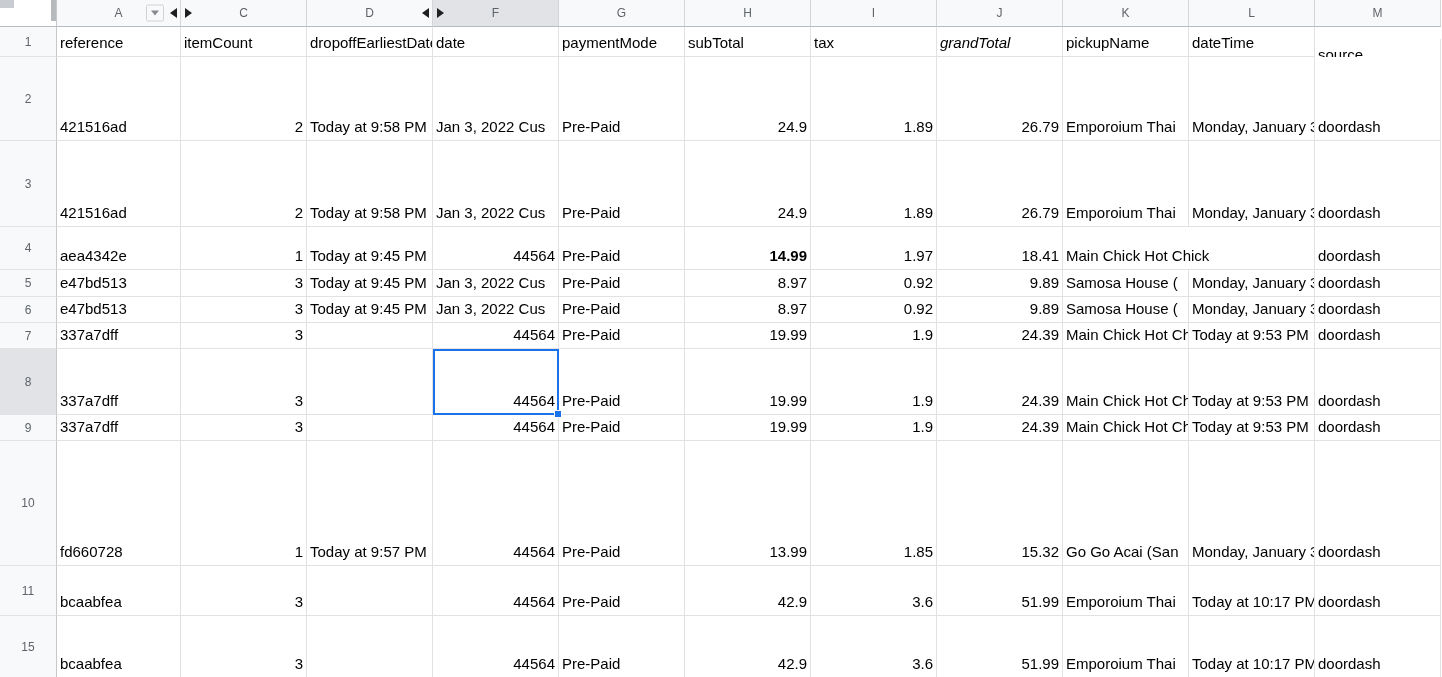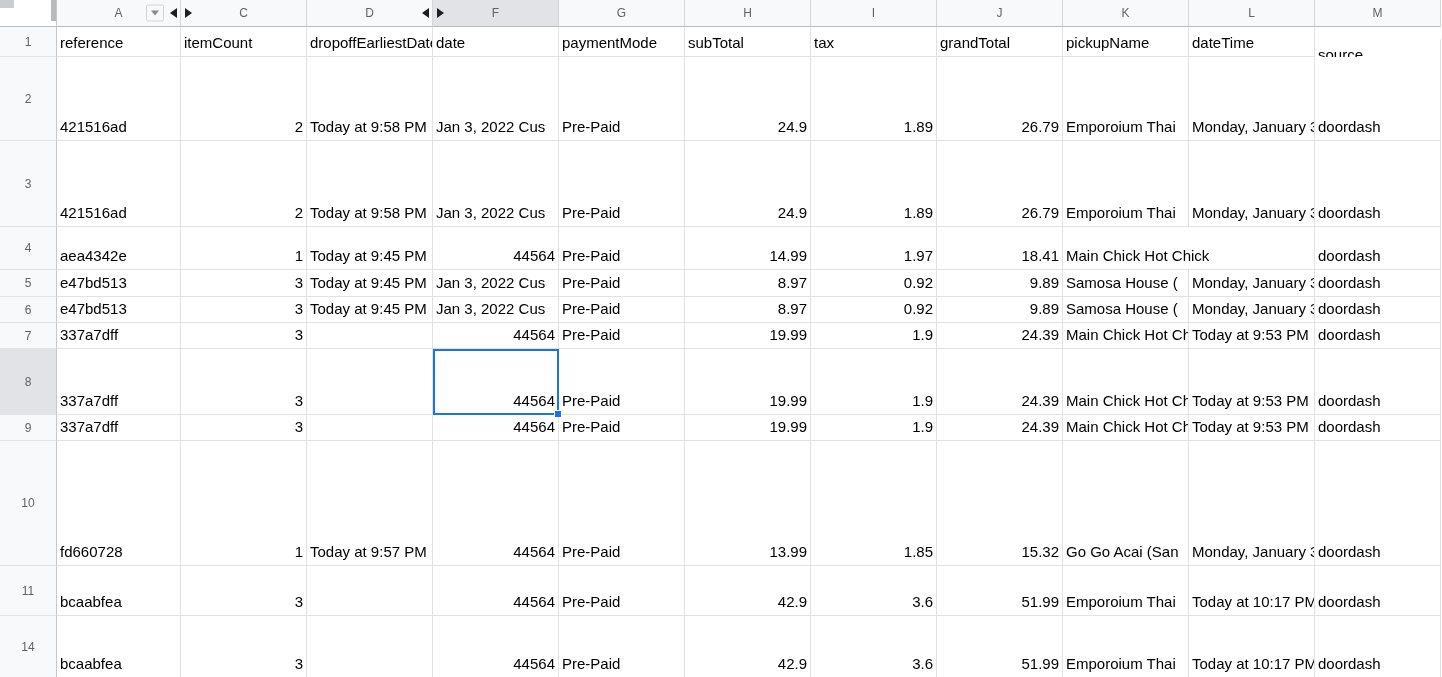--- a/index.html
+++ b/index.html
@@ -100,31 +100,31 @@
       <div class="rowhdr" style="left: 0px; top: 57px; width: 57px; height: 84px;">2</div>
       <div class="rowhdr" style="left: 0px; top: 141px; width: 57px; height: 86px;">3</div>
       <div class="rowhdr" style="left: 0px; top: 227px; width: 57px; height: 43px;">4</div>
       <div class="rowhdr" style="left: 0px; top: 270px; width: 57px; height: 27px;">5</div>
       <div class="rowhdr" style="left: 0px; top: 297px; width: 57px; height: 26px;">6</div>
       <div class="rowhdr" style="left: 0px; top: 323px; width: 57px; height: 26px;">7</div>
       <div class="rowhdr active" style="left: 0px; top: 349px; width: 57px; height: 66px;">8</div>
       <div class="rowhdr" style="left: 0px; top: 415px; width: 57px; height: 26px;">9</div>
       <div class="rowhdr" style="left: 0px; top: 441px; width: 57px; height: 125px;">10</div>
       <div class="rowhdr" style="left: 0px; top: 566px; width: 57px; height: 50px;">11</div>
-      <div class="rowhdr" style="left: 0px; top: 616px; width: 57px; height: 62px;">14</div>
+      <div class="rowhdr" style="left: 0px; top: 616px; width: 57px; height: 62px;">15</div>
     </div>
   <div id="cells">
       <div class="cell" style="left: 57px; top: 27px; width: 124px; height: 30px;">reference</div>
       <div class="cell" style="left: 181px; top: 27px; width: 126px; height: 30px;">itemCount</div>
       <div class="cell" style="left: 307px; top: 27px; width: 126px; height: 30px;">dropoffEarliestDate</div>
       <div class="cell" style="left: 433px; top: 27px; width: 126px; height: 30px;">date</div>
       <div class="cell" style="left: 559px; top: 27px; width: 126px; height: 30px;">paymentMode</div>
       <div class="cell" style="left: 685px; top: 27px; width: 126px; height: 30px;">subTotal</div>
       <div class="cell" style="left: 811px; top: 27px; width: 126px; height: 30px;">tax</div>
-      <div class="cell" style="left: 937px; top: 27px; width: 126px; height: 30px;">grandTotal</div>
+      <div class="cell" style="left: 937px; top: 27px; width: 126px; height: 30px; font-style: italic;">grandTotal</div>
       <div class="cell" style="left: 1063px; top: 27px; width: 126px; height: 30px;">pickupName</div>
       <div class="cell" style="left: 1189px; top: 27px; width: 126px; height: 30px;">dateTime</div>
       <div class="cell" style="left: 1315px; top: 39px; width: 126px; height: 30px;">source</div>
       <div class="cell" style="left: 57px; top: 57px; width: 124px; height: 84px;">421516ad</div>
       <div class="cell num" style="left: 181px; top: 57px; width: 126px; height: 84px;">2</div>
       <div class="cell" style="left: 307px; top: 57px; width: 126px; height: 84px;">Today at 9:58 PM</div>
       <div class="cell" style="left: 433px; top: 57px; width: 126px; height: 84px;">Jan 3, 2022 Cus</div>
       <div class="cell" style="left: 559px; top: 57px; width: 126px; height: 84px;">Pre-Paid</div>
       <div class="cell num" style="left: 685px; top: 57px; width: 126px; height: 84px;">24.9</div>
       <div class="cell num" style="left: 811px; top: 57px; width: 126px; height: 84px;">1.89</div>
@@ -141,21 +141,21 @@
       <div class="cell num" style="left: 811px; top: 141px; width: 126px; height: 86px;">1.89</div>
       <div class="cell num" style="left: 937px; top: 141px; width: 126px; height: 86px;">26.79</div>
       <div class="cell" style="left: 1063px; top: 141px; width: 126px; height: 86px;">Emporoium Thai</div>
       <div class="cell" style="left: 1189px; top: 141px; width: 126px; height: 86px;">Monday, January 3, 2022</div>
       <div class="cell" style="left: 1315px; top: 141px; width: 126px; height: 86px;">doordash</div>
       <div class="cell" style="left: 57px; top: 227px; width: 124px; height: 43px;">aea4342e</div>
       <div class="cell num" style="left: 181px; top: 227px; width: 126px; height: 43px;">1</div>
       <div class="cell" style="left: 307px; top: 227px; width: 126px; height: 43px;">Today at 9:45 PM</div>
       <div class="cell num" style="left: 433px; top: 227px; width: 126px; height: 43px;">44564</div>
       <div class="cell" style="left: 559px; top: 227px; width: 126px; height: 43px;">Pre-Paid</div>
-      <div class="cell num" style="left: 685px; top: 227px; width: 126px; height: 43px;">14.99</div>
+      <div class="cell num" style="left: 685px; top: 227px; width: 126px; height: 43px; font-weight: bold;">14.99</div>
       <div class="cell num" style="left: 811px; top: 227px; width: 126px; height: 43px;">1.97</div>
       <div class="cell num" style="left: 937px; top: 227px; width: 126px; height: 43px;">18.41</div>
       <div class="cell spill" style="left: 1063px; top: 227px; width: 126px; height: 43px;">Main Chick Hot Chick</div>
       <div class="cell" style="left: 1189px; top: 227px; width: 126px; height: 43px;"></div>
       <div class="cell" style="left: 1315px; top: 227px; width: 126px; height: 43px;">doordash</div>
       <div class="cell" style="left: 57px; top: 270px; width: 124px; height: 27px;">e47bd513</div>
       <div class="cell num" style="left: 181px; top: 270px; width: 126px; height: 27px;">3</div>
       <div class="cell" style="left: 307px; top: 270px; width: 126px; height: 27px;">Today at 9:45 PM</div>
       <div class="cell" style="left: 433px; top: 270px; width: 126px; height: 27px;">Jan 3, 2022 Cus</div>
       <div class="cell" style="left: 559px; top: 270px; width: 126px; height: 27px;">Pre-Paid</div>

